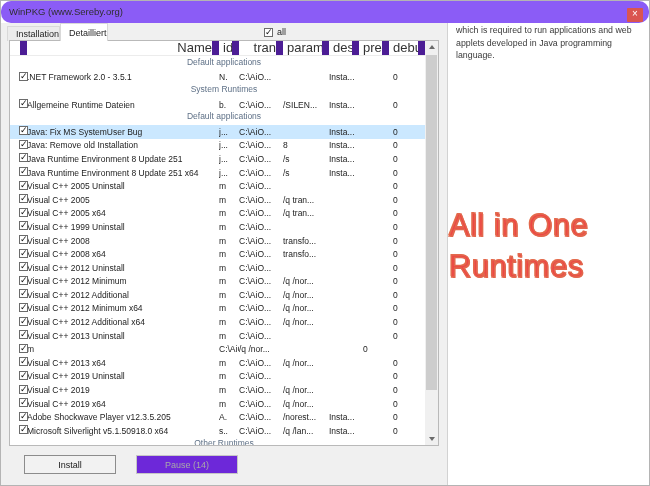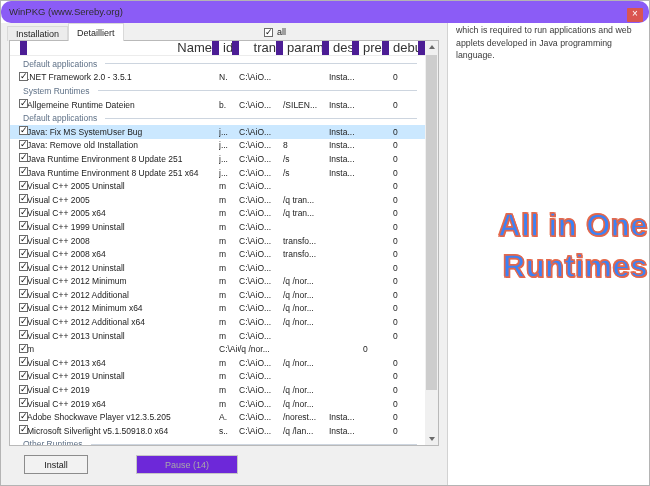--- a/index.html
+++ b/index.html
@@ -16,42 +16,42 @@
                border-radius:1px; cursor:pointer; }
   .close-btn::after { content:"×"; position:absolute; left:0; right:0; top:-1px; text-align:center;
                       color:#fff; font-size:10px; line-height:14px; }
 
   
   .left-pane { position:absolute; top:22px; left:0; width:447px; bottom:0; background:#f0f0f0;
                border-right:1px solid #d2d2d2; }
 
   .tabstrip { position:absolute; top:0; left:6px; height:18px; display:flex; align-items:flex-end; }
   .tab { font-size:9px; color:#1f1f1f; background:#ececec; border:1px solid #d9d9d9; border-bottom:none;
-         padding:2px 8px 3px 8px; height:15px; line-height:10px; cursor:pointer; }
+         padding:2px 0 3px 8px; height:15px; line-height:10px; cursor:pointer; }
   .tab.active { background:#ffffff; height:18px; padding-top:4px; position:relative; z-index:2; }
 
   .all-check { position:absolute; left:263px; top:4px; display:flex; align-items:flex-end; gap:4px;
                font-size:9px; color:#1f1f1f; cursor:pointer; }
 
   .cb { display:inline-block; width:9px; height:9px; border:1px solid #6b6b6b; background:#fff;
         position:relative; flex:none; }
   .cb::after { content:"✓"; position:absolute; left:0px; top:-2px; font-size:9px; color:#111; }
 
   
   .listbox { position:absolute; left:8px; top:17px; width:430px; bottom:39px; background:#fff;
              border:1px solid #b9b9b9; overflow:hidden; }
 
   .lheader { display:grid; grid-template-columns:17px 192px 20px 44px 46px 30px 30px 1fr;
              height:15px; margin-right:13px; border-bottom:1px solid #ececec; }
   .hcell { font-size:13px; color:#333; line-height:14px; border-right:7px solid #4c1d95;
            white-space:nowrap; overflow:hidden; padding-left:4px;text-align:right; }
 
   .lbody { position:absolute; top:16px; left:0; right:13px; bottom:0; overflow:hidden; }
 
-  .group-row { height:13.6px; display:flex; align-items:center; padding-left:13px; }
+  .group-row { height:13.6px; display:flex; align-items:center; padding-left:13px;flex-direction:column; }
   .group-label { font-size:8.5px; color:#5f7187; white-space:nowrap; }
   .group-line { flex:1; height:1px; background:#cdd5df; margin:0 8px; }
 
   .item-row { height:13.6px; display:grid; grid-template-columns:17px 192px 20px 44px 46px 30px 30px 1fr;
               align-items:center; font-size:8.5px; color:#1c1c1c; cursor:default; }
   .item-row.selected { background:#cbe8ff; }
   .cbcell { padding-left:9px; }
   .cell { white-space:nowrap; overflow:hidden; }
   .cell.debug { padding-left:4px; }
 
@@ -62,30 +62,30 @@
   .sarrow.down { bottom:0; }
   .sarrow.up::after, .sarrow.down::after { content:""; position:absolute; left:3.5px; border-left:3px solid transparent;
             border-right:3px solid transparent; }
   .sarrow.up::after { top:4px; border-bottom:4px solid #6a6a6a; }
   .sarrow.down::after { top:5px; border-top:4px solid #6a6a6a; }
   .sthumb { position:absolute; left:1px; width:11px; top:14px; height:335px; background:#cdcdcd; }
 
   
   .btn { position:absolute; height:19px; font-family:"Liberation Sans", sans-serif; font-size:9px;
          color:#1a1a1a; background:#f2f2f2; border:1px solid #8c8c8c; cursor:pointer; }
-  .btn-install { left:23px; bottom:11px; width:64px; }
+  .btn-install { left:23px; bottom:11px; width:92px; }
   .btn-pause { left:135px; bottom:11px; width:102px; background:#6d28d9; border-color:#c6c6c6; color:#a9a9a9; }
 
   
   .right-pane { position:absolute; top:1px; left:448px; right:1px; bottom:1px; background:#fff; }
   .desc { position:absolute; left:7px; top:10px; width:190px; font-size:8.8px; color:#3a3a3a;
           line-height:1.4; }
-  .logo { position:absolute; left:0; right:0; top:204px; text-align:right; font-weight:bold;
+  .logo { position:absolute; left:0; right:0; top:204px; text-align:left; font-weight:normal;
           font-size:31px; line-height:1.32; letter-spacing:0.5px;
-          color:#3b82f6; -webkit-text-stroke:1.4px #e2674d;
+          color:#ef4444; -webkit-text-stroke:1.4px #e2674d;
           text-shadow:1px 1px 0 #e2674d, -1px -1px 0 #e8744f; }
 </style>
 </head>
 <body>
 
 <div class="window">
 
   <div class="titlebar">
     <span class="title-text">WinPKG (www.Sereby.org)</span>
     <div class="close-btn">

